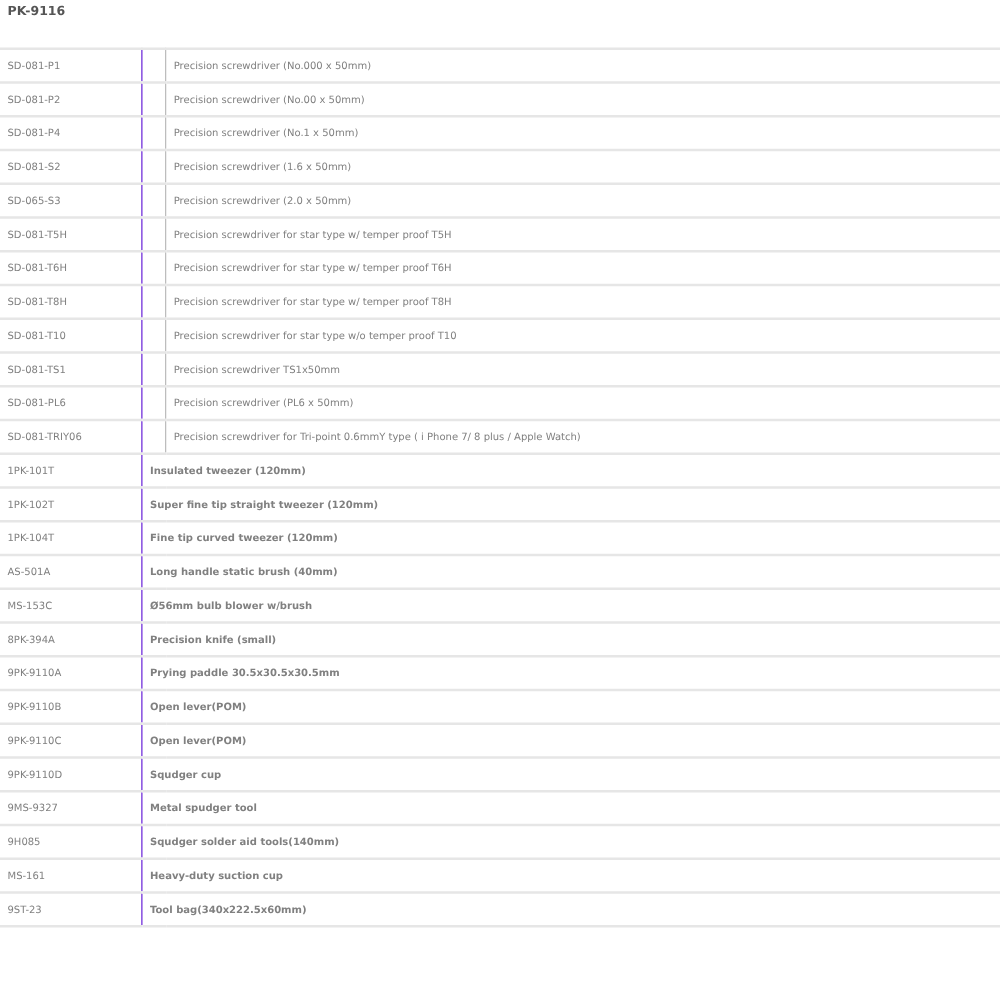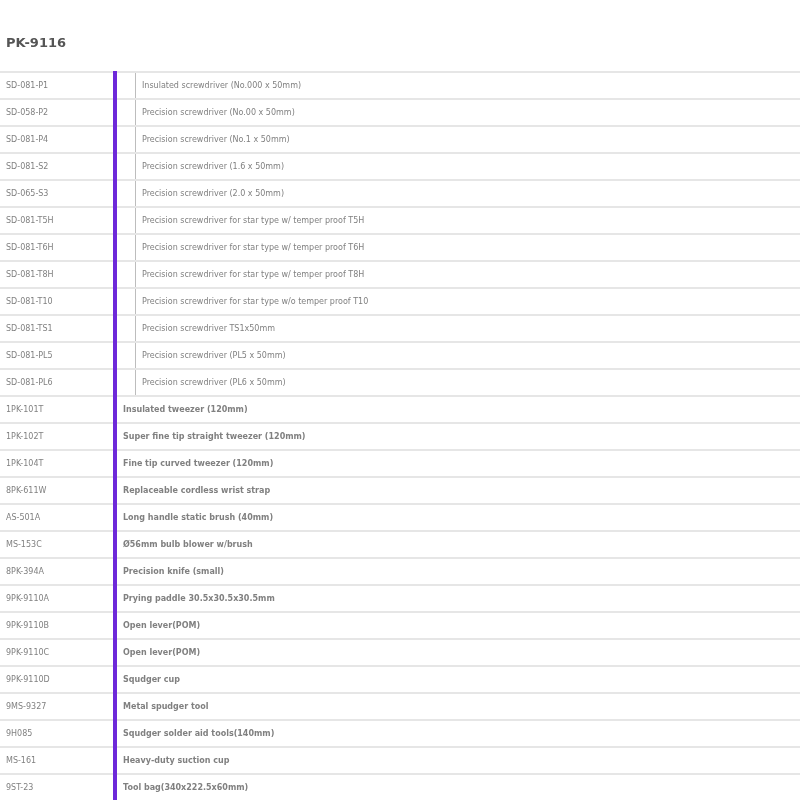--- a/index.html
+++ b/index.html
@@ -4,57 +4,57 @@
 <style>
   html, body { margin: 0; padding: 0; background: #ffffff; }
   body {
     width: 800px; height: 800px; overflow: hidden;
     font-family: "DejaVu Sans", "Liberation Sans", sans-serif;
     color: #7a7a7a;
   }
   .title {
     height: 38px; line-height: 20px;
     padding-left: 6px;
-    font-size: 13px; font-weight: bold; color: #555; margin-top: 33px;
+    font-size: 10px; font-weight: bold; color: #555;
   }
   table {
     border-collapse: collapse;
     width: 800px;
     table-layout: fixed;
     border-top: 2px solid #e6e6e6;
   }
   td {
     height: 25px;
     font-size: 8px;
     color: #808080;
     border-bottom: 2px solid #e6e6e6;
     padding: 0 0 0 6px;
     white-space: nowrap;
     overflow: hidden;
     vertical-align: middle;
   }
-  td.code { width: 107px; border-right: 4px solid #6d28d9; }
+  td.code { width: 107px; border-right: 1px solid #6d28d9; }
   td.spacer { width: 18px; border-right: 1px solid #bdbdbd; padding: 0; }
   td.desc { padding-left: 6px; }
   td.desc-wide { padding-left: 6px; font-weight: bold; }
 </style>
 </head>
 <body>
 
 <div class="title">PK-9116</div>
 
 <table>
   <tbody>
     <tr>
         <td class="code">SD-081-P1</td>
         <td class="spacer"></td>
-        <td class="desc">Insulated screwdriver (No.000 x 50mm)</td>
+        <td class="desc">Precision screwdriver (No.000 x 50mm)</td>
       </tr>
     <tr>
-        <td class="code">SD-058-P2</td>
+        <td class="code">SD-081-P2</td>
         <td class="spacer"></td>
         <td class="desc">Precision screwdriver (No.00 x 50mm)</td>
       </tr>
     <tr>
         <td class="code">SD-081-P4</td>
         <td class="spacer"></td>
         <td class="desc">Precision screwdriver (No.1 x 50mm)</td>
       </tr>
     <tr>
         <td class="code">SD-081-S2</td>
@@ -85,45 +85,41 @@
         <td class="code">SD-081-T10</td>
         <td class="spacer"></td>
         <td class="desc">Precision screwdriver for star type w/o temper proof T10</td>
       </tr>
     <tr>
         <td class="code">SD-081-TS1</td>
         <td class="spacer"></td>
         <td class="desc">Precision screwdriver TS1x50mm</td>
       </tr>
     <tr>
-        <td class="code">SD-081-PL5</td>
-        <td class="spacer"></td>
-        <td class="desc">Precision screwdriver (PL5 x 50mm)</td>
-      </tr>
-    <tr>
         <td class="code">SD-081-PL6</td>
         <td class="spacer"></td>
         <td class="desc">Precision screwdriver (PL6 x 50mm)</td>
+      </tr>
+    <tr>
+        <td class="code">SD-081-TRIY06</td>
+        <td class="spacer"></td>
+        <td class="desc">Precision screwdriver for Tri-point 0.6mmY type ( i Phone 7/ 8 plus / Apple Watch)</td>
       </tr>
 
     <tr>
         <td class="code">1PK-101T</td>
         <td class="desc-wide" colspan="2">Insulated tweezer (120mm)</td>
       </tr>
     <tr>
         <td class="code">1PK-102T</td>
         <td class="desc-wide" colspan="2">Super fine tip straight tweezer (120mm)</td>
       </tr>
     <tr>
         <td class="code">1PK-104T</td>
         <td class="desc-wide" colspan="2">Fine tip curved tweezer (120mm)</td>
-      </tr>
-    <tr>
-        <td class="code">8PK-611W</td>
-        <td class="desc-wide" colspan="2">Replaceable cordless wrist strap</td>
       </tr>
     <tr>
         <td class="code">AS-501A</td>
         <td class="desc-wide" colspan="2">Long handle static brush (40mm)</td>
       </tr>
     <tr>
         <td class="code">MS-153C</td>
         <td class="desc-wide" colspan="2">Ø56mm bulb blower w/brush</td>
       </tr>
     <tr>

